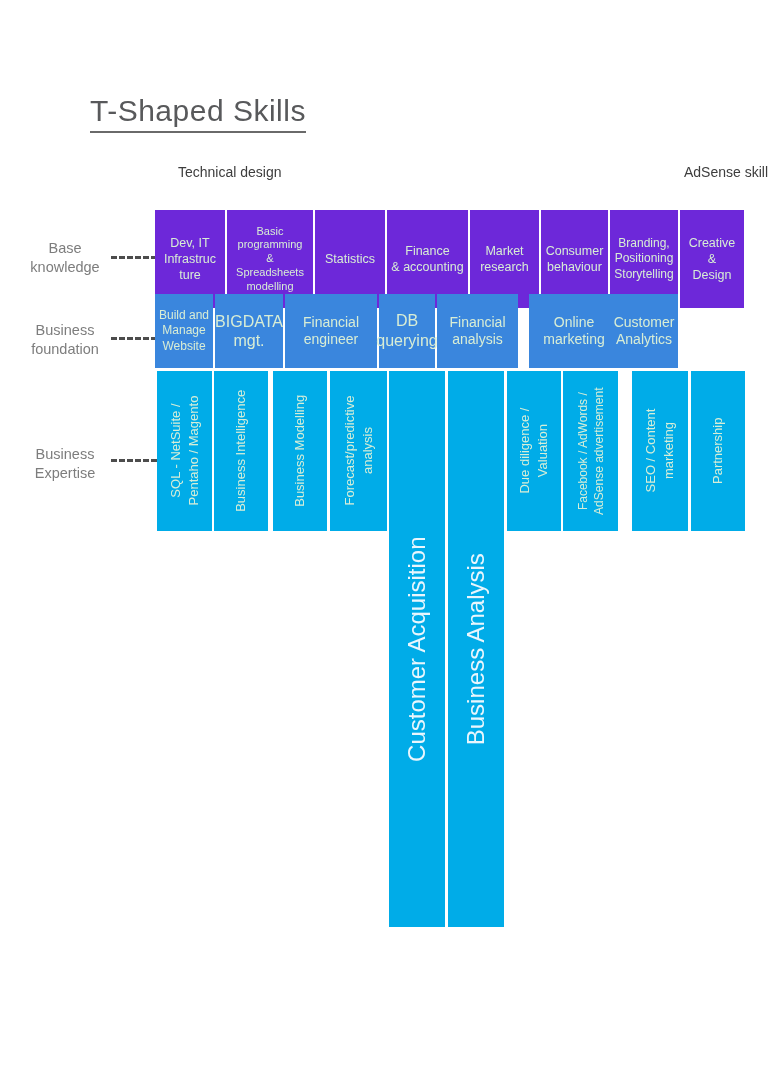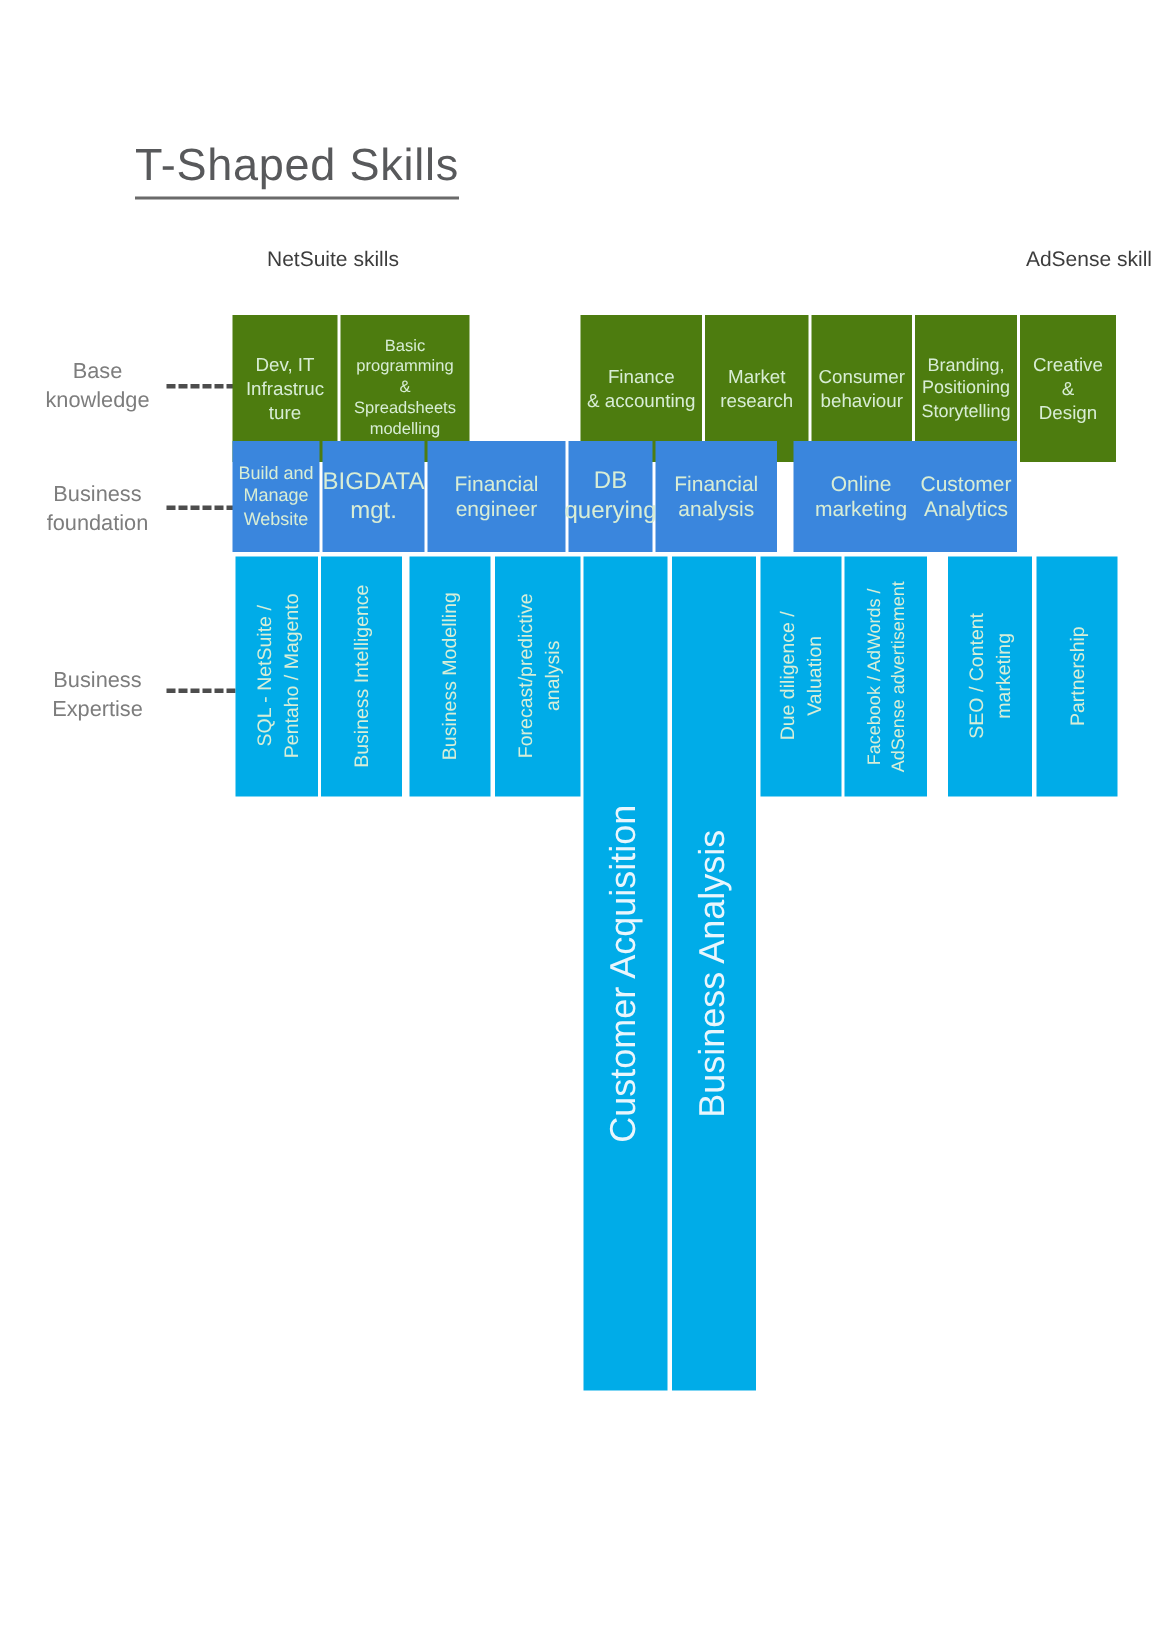--- a/index.html
+++ b/index.html
@@ -17,38 +17,38 @@
   .rowlabel{
     position:absolute;left:2px;width:126px;text-align:center;color:#7d7d7d;
     font-size:14.5px;line-height:18.5px;white-space:pre-line;
   }
   .dash{position:absolute;left:111px;width:46px;height:0;border-top:3px dashed #4d4d4d;}
   .box{
     position:absolute;display:flex;align-items:center;justify-content:center;
     text-align:center;box-sizing:border-box;
   }
   .box span{white-space:pre-line;display:block;}
-  .r1{top:210px;height:98px;background:#4d7c0f;color:#d8edd5;font-size:12.5px;line-height:1.3;}
+  .r1{top:210px;height:98px;background:#6d28d9;color:#d8edd5;font-size:12.5px;line-height:1.3;}
   .r2{top:294px;height:74px;background:#3a86dd;color:#d8edd5;font-size:14px;line-height:1.25;}
   .r3{top:371px;height:160px;background:#00ace8;color:#d6eed8;font-size:13px;}
   .tall{top:371px;height:556px;background:#00ace8;color:#e9f6fd;font-size:24px;}
   .vert span{transform:rotate(-90deg);white-space:pre;text-align:center;line-height:1.35;}
   .fs11{font-size:11px;line-height:1.25;}
   .fs12{font-size:12px;line-height:1.3;}
   .fs13{font-size:16px;}
   .fs16{font-size:16px;line-height:1.2;}
 </style>
 </head>
 <body>
 
 <div class="canvas">
 
   <div class="title">T-Shaped Skills</div>
 
-  <div class="colhead tech">NetSuite skills</div>
+  <div class="colhead tech">Technical design</div>
   <div class="colhead creative">AdSense skills</div>
 
   <div class="rowlabel" style="top:239px">Base
 knowledge</div>
   <div class="dash" style="top:256px"></div>
 
   <div class="rowlabel" style="top:321px">Business
 foundation</div>
   <div class="dash" style="top:337px"></div>
 
@@ -60,20 +60,23 @@
       <span>Dev, IT
 Infrastruc
 ture</span>
     </div>
   <div class="box r1 fs11" style="left:227px;width:86px">
       <span>Basic
 programming
 &amp;
 Spreadsheets
 modelling</span>
+    </div>
+  <div class="box r1" style="left:315px;width:70px">
+      <span>Statistics</span>
     </div>
   <div class="box r1" style="left:387px;width:81px">
       <span>Finance
 &amp; accounting</span>
     </div>
   <div class="box r1" style="left:470px;width:69px">
       <span>Market
 research</span>
     </div>
   <div class="box r1" style="left:541px;width:67px">

